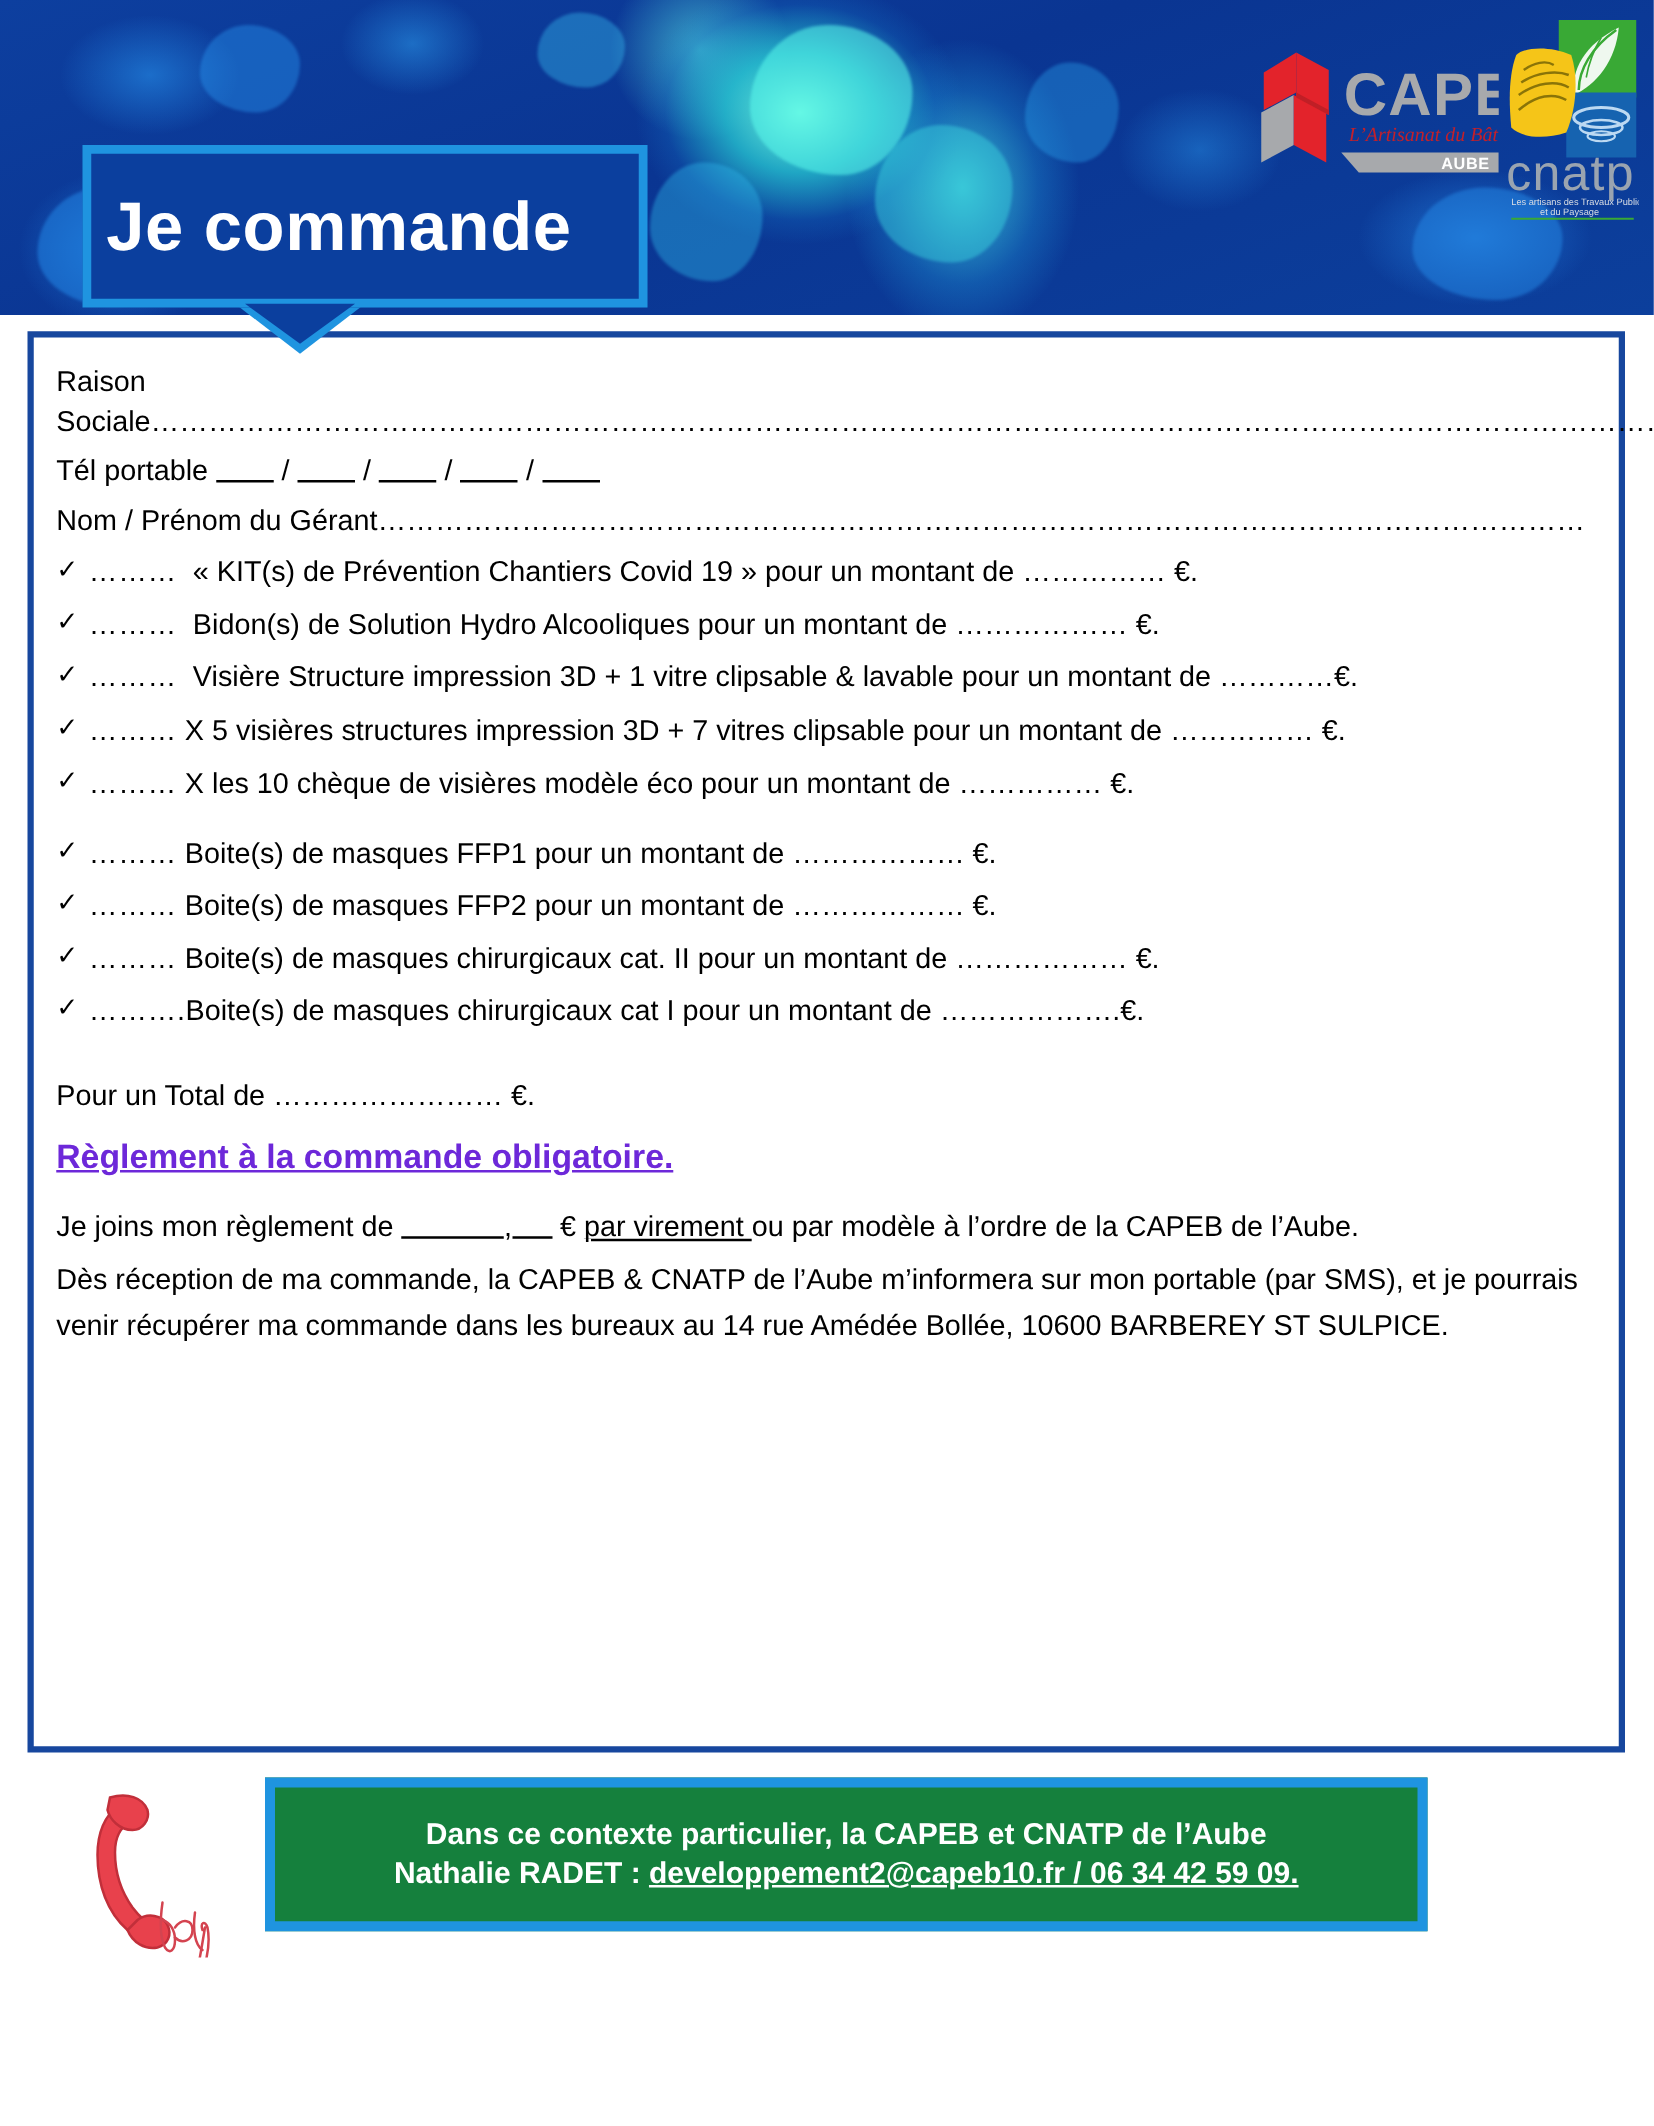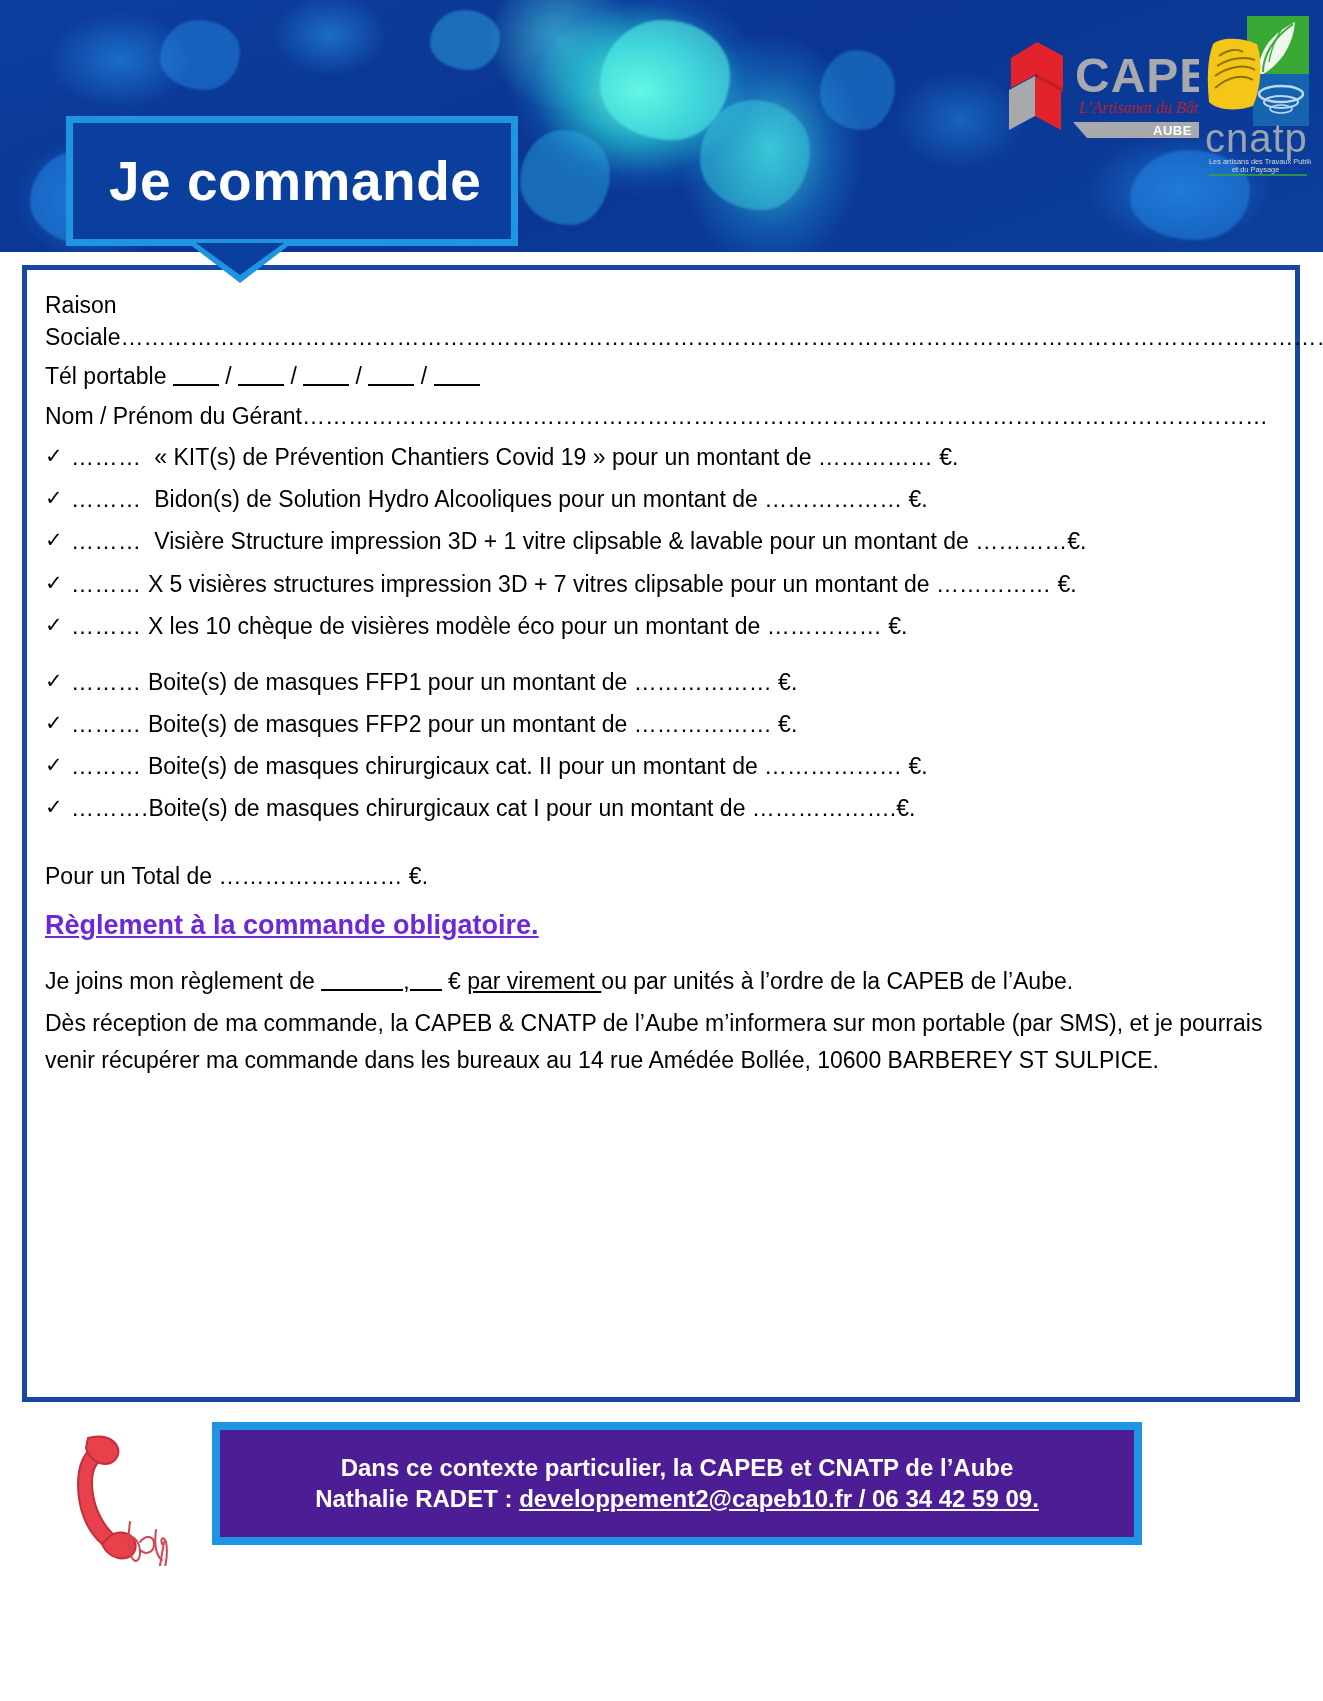--- a/index.html
+++ b/index.html
@@ -51,21 +51,21 @@
     position: absolute;
     left: 66px;
     top: 116px;
     width: 452px;
     height: 130px;
     background: #0b3f9e;
     border: 7px solid #1f94e0;
     box-sizing: border-box;
     display: flex;
     align-items: center;
-    padding-left: 36px;
+    padding-left: 12px;
     z-index: 5;
   }
   .title-callout .title-text {
     color: #ffffff;
     font-size: 55px;
     font-weight: bold;
     letter-spacing: 0.5px;
     line-height: 1;
   }
   .callout-tail {
@@ -191,21 +191,21 @@
     width: 130px;
     height: 140px;
   }
   .contact-box {
     position: absolute;
     left: 212px;
     top: 10px;
     width: 930px;
     height: 123px;
     box-sizing: border-box;
-    background: #4c1d95;
+    background: #15803d;
     border: 8px solid #1f94e0;
     display: flex;
     flex-direction: column;
     align-items: center;
     justify-content: center;
     color: #ffffff;
   }
   .contact-line {
     font-size: 24px;
     font-weight: bold;
@@ -360,21 +360,21 @@
     <span class="body"><span class="dots">……….</span><span>Boite(s) de masques </span><span class="b">chirurgicaux cat I</span><span> pour un montant de ……………….€.</span></span>
   </div>
 
   <div class="spacer-md"></div>
 
   <div class="line">Pour un Total de …………………… €.</div>
 
   <div class="redhead">Règlement à la commande obligatoire.</div>
 
   <div class="para">
-    <span>Je joins mon règlement de </span><span class="blank-md"></span><span>,</span><span class="blank-xs"></span><span> € </span><span class="u">par virement </span><span>ou par unités à l’ordre de la CAPEB de l’Aube.</span>
+    <span>Je joins mon règlement de </span><span class="blank-md"></span><span>,</span><span class="blank-xs"></span><span> € </span><span class="u">par virement </span><span>ou par modèle à l’ordre de la CAPEB de l’Aube.</span>
   </div>
 
   <div class="para">Dès réception de ma commande, la CAPEB &amp; CNATP de l’Aube m’informera sur mon portable (par SMS), et je pourrais venir récupérer ma commande dans les bureaux au 14 rue Amédée Bollée, 10600 BARBEREY ST SULPICE.</div>
 </div>
 
 <div class="footer">
 
   <div class="help-icon">
     <svg viewBox="0 0 130 140" width="130" height="140">
 

